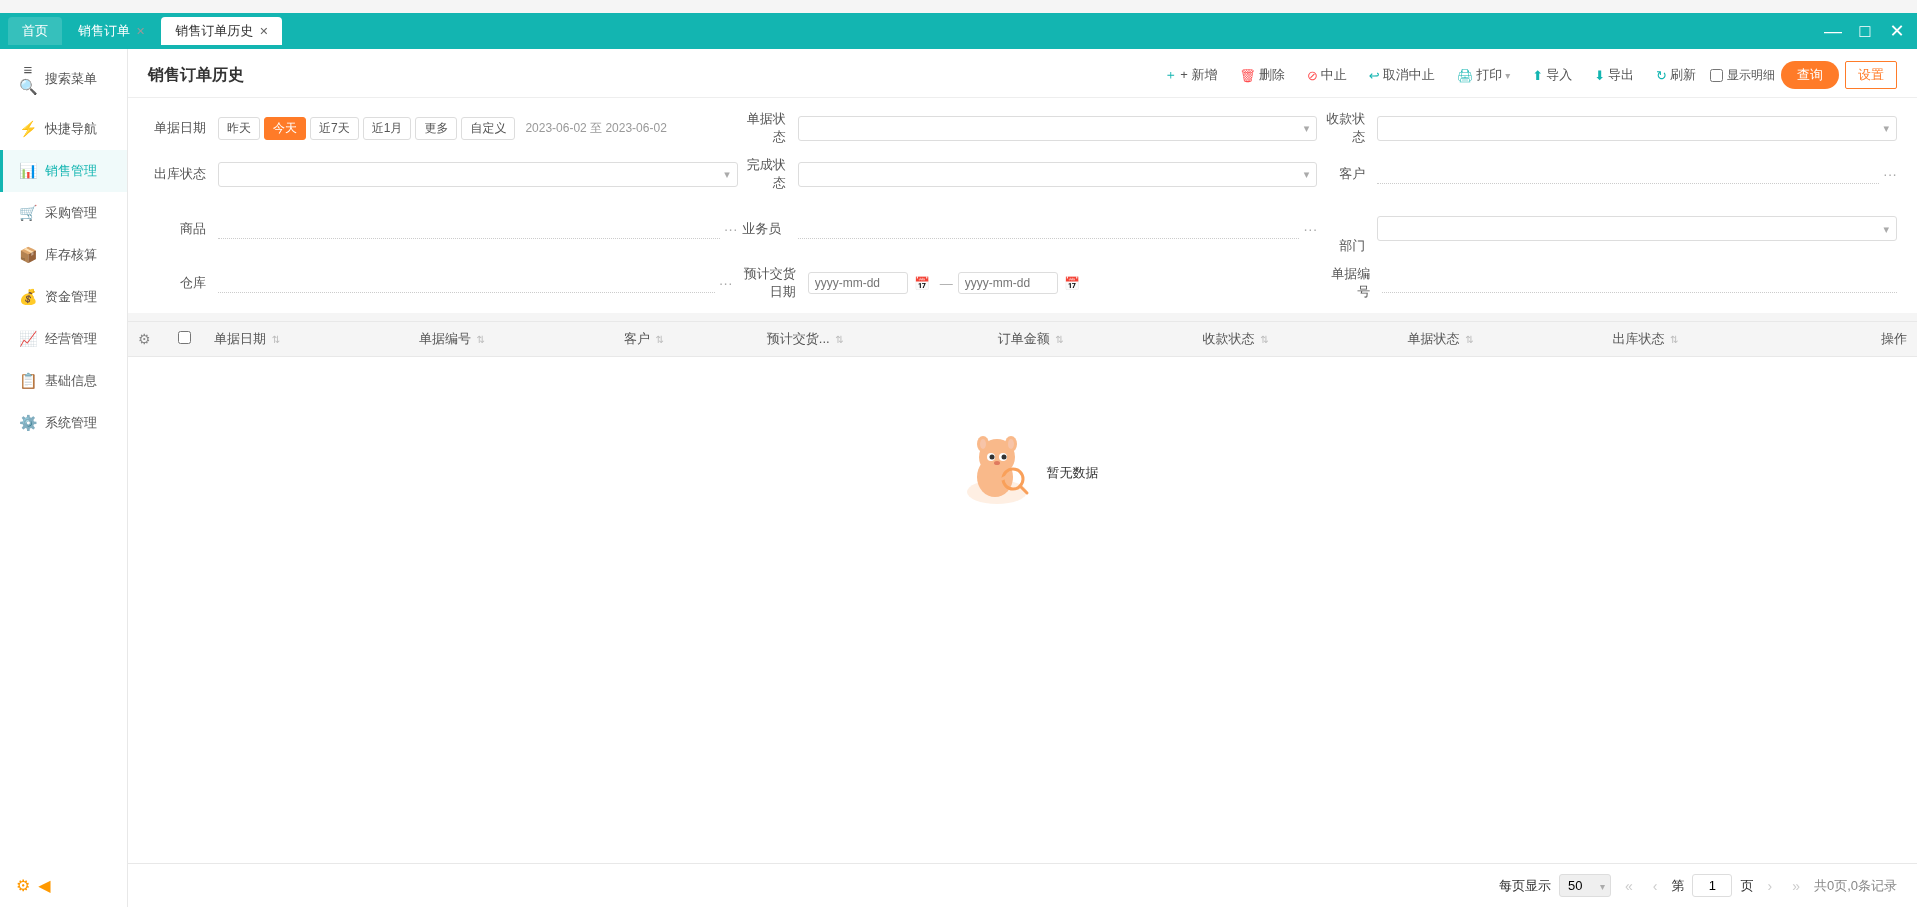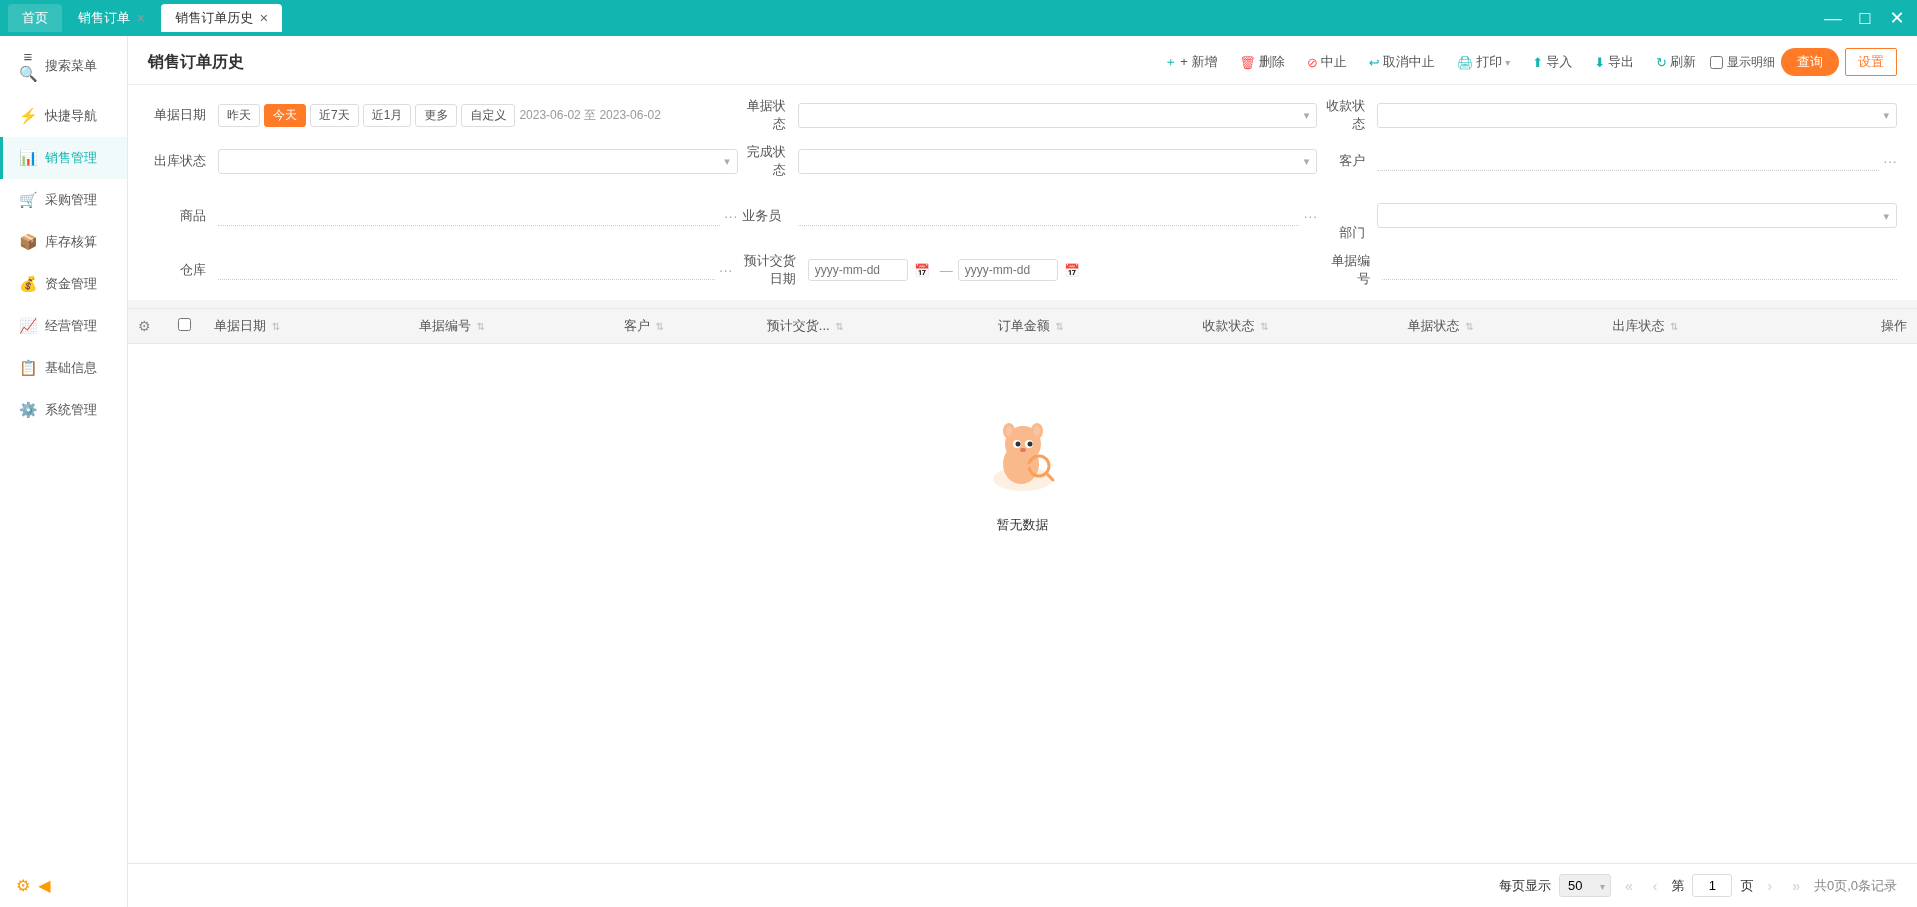--- a/index.html
+++ b/index.html
@@ -6,20 +6,21 @@
     body { font-family: 'Microsoft YaHei', Arial, sans-serif; font-size: 13px; background: #f5f5f5; color: #333; display: flex; flex-direction: column; height: 100vh; overflow: hidden; }
 
     
     .top-tabbar {
       background: #13b5b1;
       display: flex;
       align-items: center;
       height: 36px;
       padding: 0 8px;
       flex-shrink: 0;
+      margin-top: 13px;
     }
     .tab-item {
       display: flex; align-items: center;
       padding: 0 14px;
       height: 28px;
       border-radius: 4px 4px 0 0;
       cursor: pointer;
       color: #fff;
       font-size: 13px;
       margin-right: 2px;
@@ -273,21 +274,21 @@
       white-space: nowrap;
     }
     .data-table th .sort-arrows { color: #bbb; font-size: 10px; margin-left: 2px; }
     .th-settings { width: 40px; text-align: center; }
     .th-check { width: 36px; text-align: center; }
     .gear-btn { background: none; border: none; cursor: pointer; color: #888; font-size: 14px; }
 
     
     .empty-state {
       display: flex;
-      flex-direction: column;
+      flex-direction: row;
       align-items: center;
       justify-content: center;
       padding: 60px 0 80px;
       flex: 1;
       text-align: right;
     }
     .empty-icon {
       width: 100px;
       height: 100px;
       margin-bottom: 12px;
@@ -449,21 +450,21 @@
         </label>
         <button class="toolbar-btn-primary">查询</button>
         <button class="toolbar-btn-setting">设置</button>
       </div>
     </div>
 
     <div class="filter-section">
 
       <div class="filter-row">
         <span class="filter-label">单据日期</span>
-        <div style="flex:1; display:flex; align-items:center; ">
+        <div style="flex:1; display:flex; align-items:center; gap:6px;">
           <div class="date-range-btns">
             <button class="date-btn">昨天</button>
             <button class="date-btn active">今天</button>
             <button class="date-btn">近7天</button>
             <button class="date-btn">近1月</button>
             <button class="date-btn">更多</button>
             <button class="date-btn">自定义</button>
           </div>
           <span class="date-range-text">2023-06-02 至 2023-06-02</span>
         </div>

